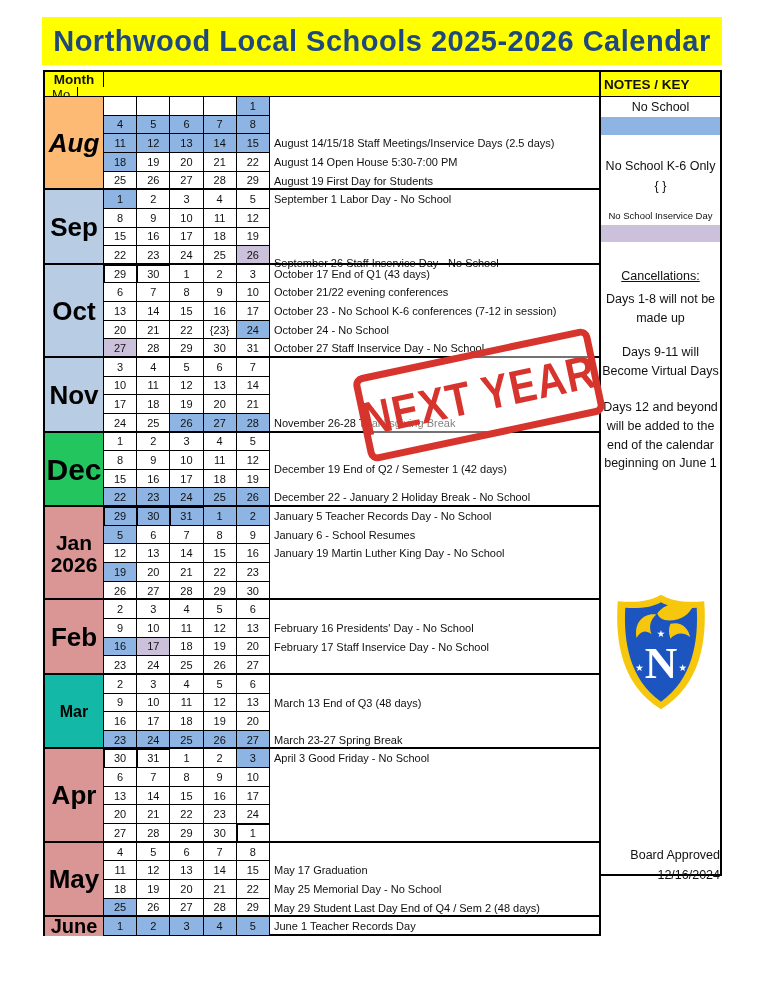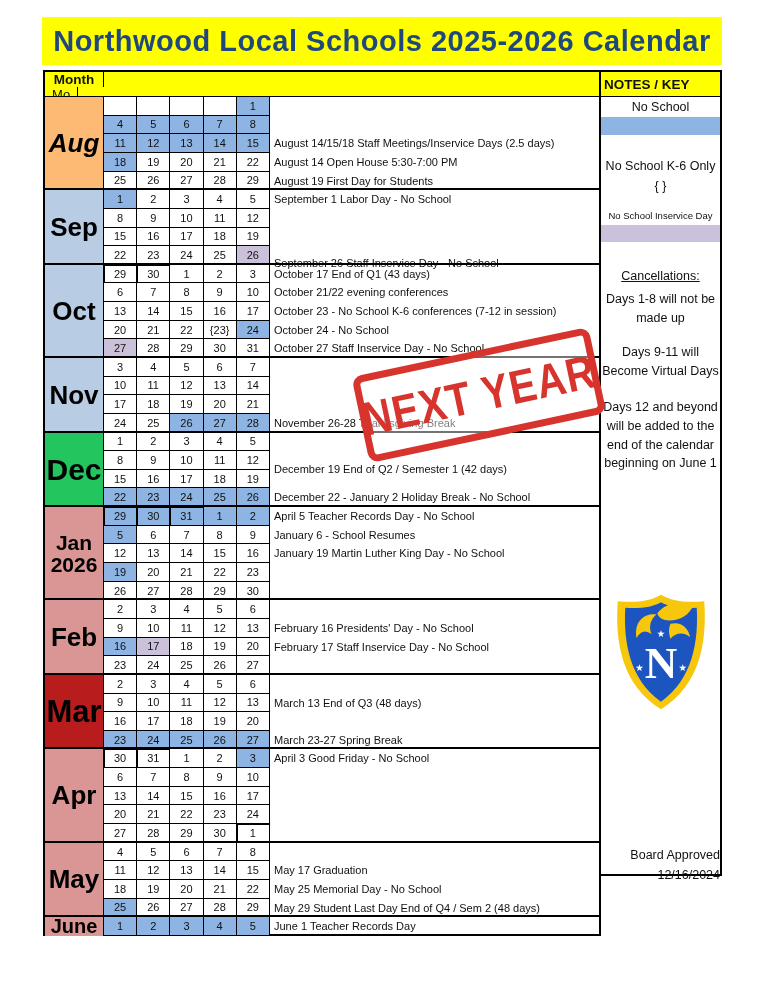--- a/index.html
+++ b/index.html
@@ -321,21 +321,21 @@
             </div>
             <div class="drow">
               <div class="dcell">26</div>
               <div class="dcell">27</div>
               <div class="dcell">28</div>
               <div class="dcell">29</div>
               <div class="dcell">30</div>
             </div>
           </div>
           <div class="mnotes">
-            <div class="note" style="top: 0px;">April 5 Teacher Records Day - No School</div>
+            <div class="note" style="top: 0px;">January 5 Teacher Records Day - No School</div>
             <div class="note" style="top: 18.644px;">January 6 - School Resumes</div>
             <div class="note" style="top: 37.288px;">January 19 Martin Luther King Day - No School</div>
           </div>
         </div>
         <div class="month" style="height: 74.576px;">
           <div class="mlabel" style="background: rgb(217, 150, 148); font-size: 26px;">
             <span>Feb</span>
           </div>
           <div class="mdays">
             <div class="drow">
@@ -366,21 +366,21 @@
               <div class="dcell">26</div>
               <div class="dcell">27</div>
             </div>
           </div>
           <div class="mnotes">
             <div class="note" style="top: 18.644px;">February 16 Presidents' Day - No School</div>
             <div class="note" style="top: 37.288px;">February 17 Staff Inservice Day - No School</div>
           </div>
         </div>
         <div class="month" style="height: 74.576px;">
-          <div class="mlabel" style="background: #b91c1c; font-size: 31px;">
+          <div class="mlabel" style="background: #14b8a6; font-size: 16px;">
             <span>Mar</span>
           </div>
           <div class="mdays">
             <div class="drow">
               <div class="dcell">2</div>
               <div class="dcell">3</div>
               <div class="dcell">4</div>
               <div class="dcell">5</div>
               <div class="dcell">6</div>
             </div>

